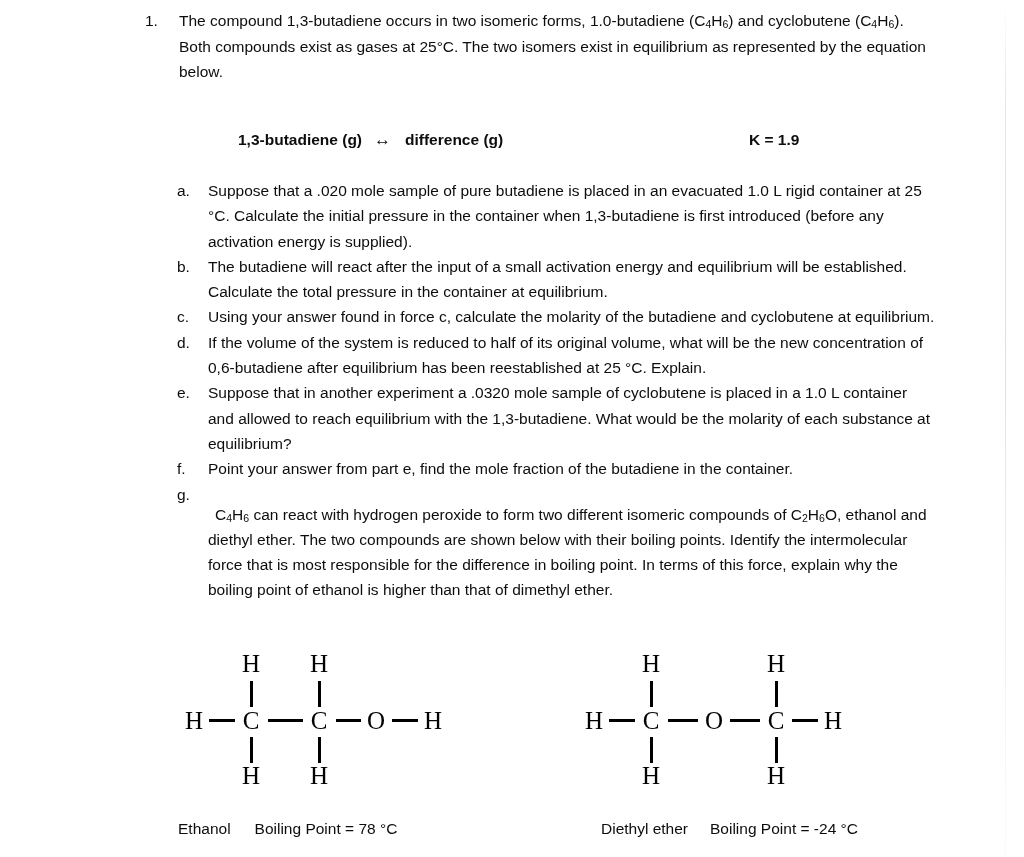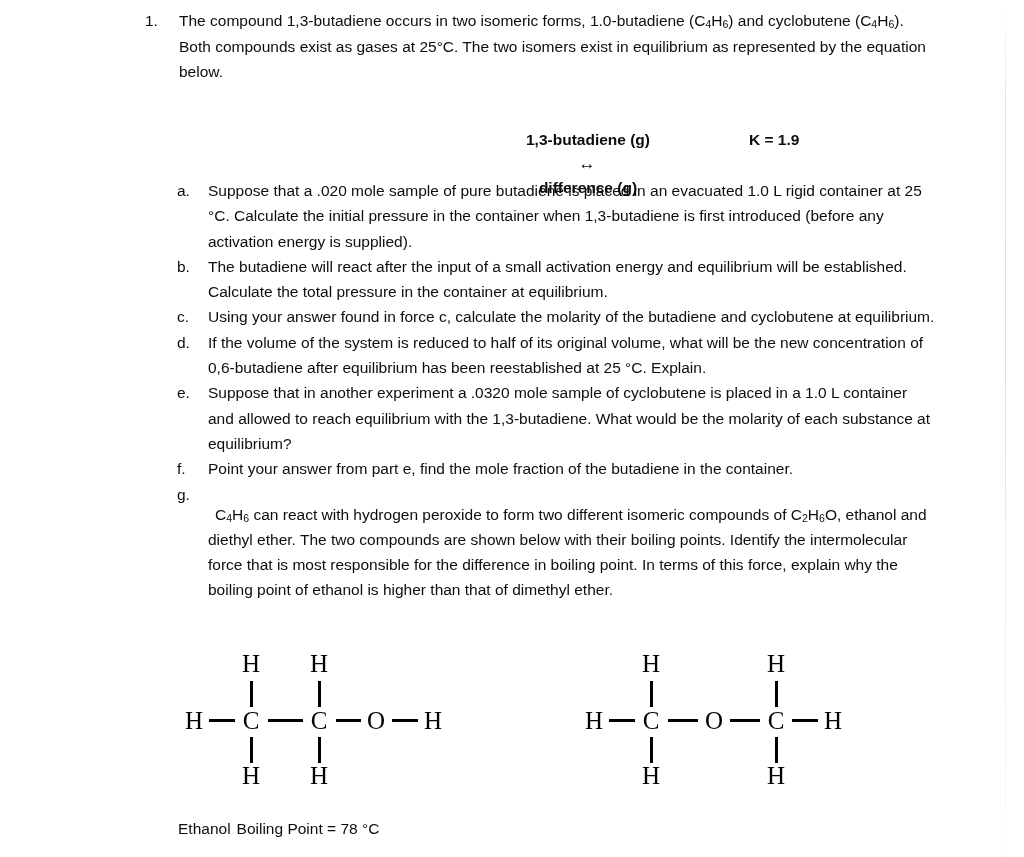--- a/index.html
+++ b/index.html
@@ -60,22 +60,21 @@
   
   .equation-row {
     position: absolute;
     left: 238px;
     top: 128px;
     width: 700px;
     font-weight: bold;
     font-size: 15.5px;
     line-height: 24px;
     display: flex;
-    align-items: center;
-    flex-direction: column;
+    align-items: flex-end;
   }
   .eq-left { white-space: nowrap; }
   .eq-arrow {
     margin: 0 14px 0 12px;
     font-size: 17px;
   }
   .eq-right { white-space: nowrap; }
   .eq-k {
     position: absolute;
     left: 511px;
@@ -162,21 +161,21 @@
     position: absolute;
     top: 818px;
     left: 0;
     width: 1024px;
     height: 30px;
     font-size: 15.5px;
     line-height: 22px;
   }
   .cap-block { position: absolute; white-space: nowrap; }
   .cap-ethanol { left: 178px; }
-  .cap-ethanol .cap-bp { margin-left: 6px; }
+  .cap-ethanol .cap-bp { margin-left: 24px; }
   .cap-ether { left: 601px; }
   .cap-ether .cap-bp { margin-left: 22px; }
 </style>
 </head>
 <body>
 
 <div class="page">
 
   <div class="scan-artifact"></div>
 
@@ -288,15 +287,18 @@
         <div class="atom" style="left:185px; top:118px;">H</div>
       </div>
     </div>
 
   </div>
 
   <div class="captions">
     <div class="cap-block cap-ethanol">
       <span>Ethanol</span><span class="cap-bp">Boiling Point = 78 °C</span>
     </div>
+    <div class="cap-block cap-ether">
+      <span>Diethyl ether</span><span class="cap-bp">Boiling Point = -24 °C</span>
+    </div>
   </div>
 
 </div>
 
 </body></html>

